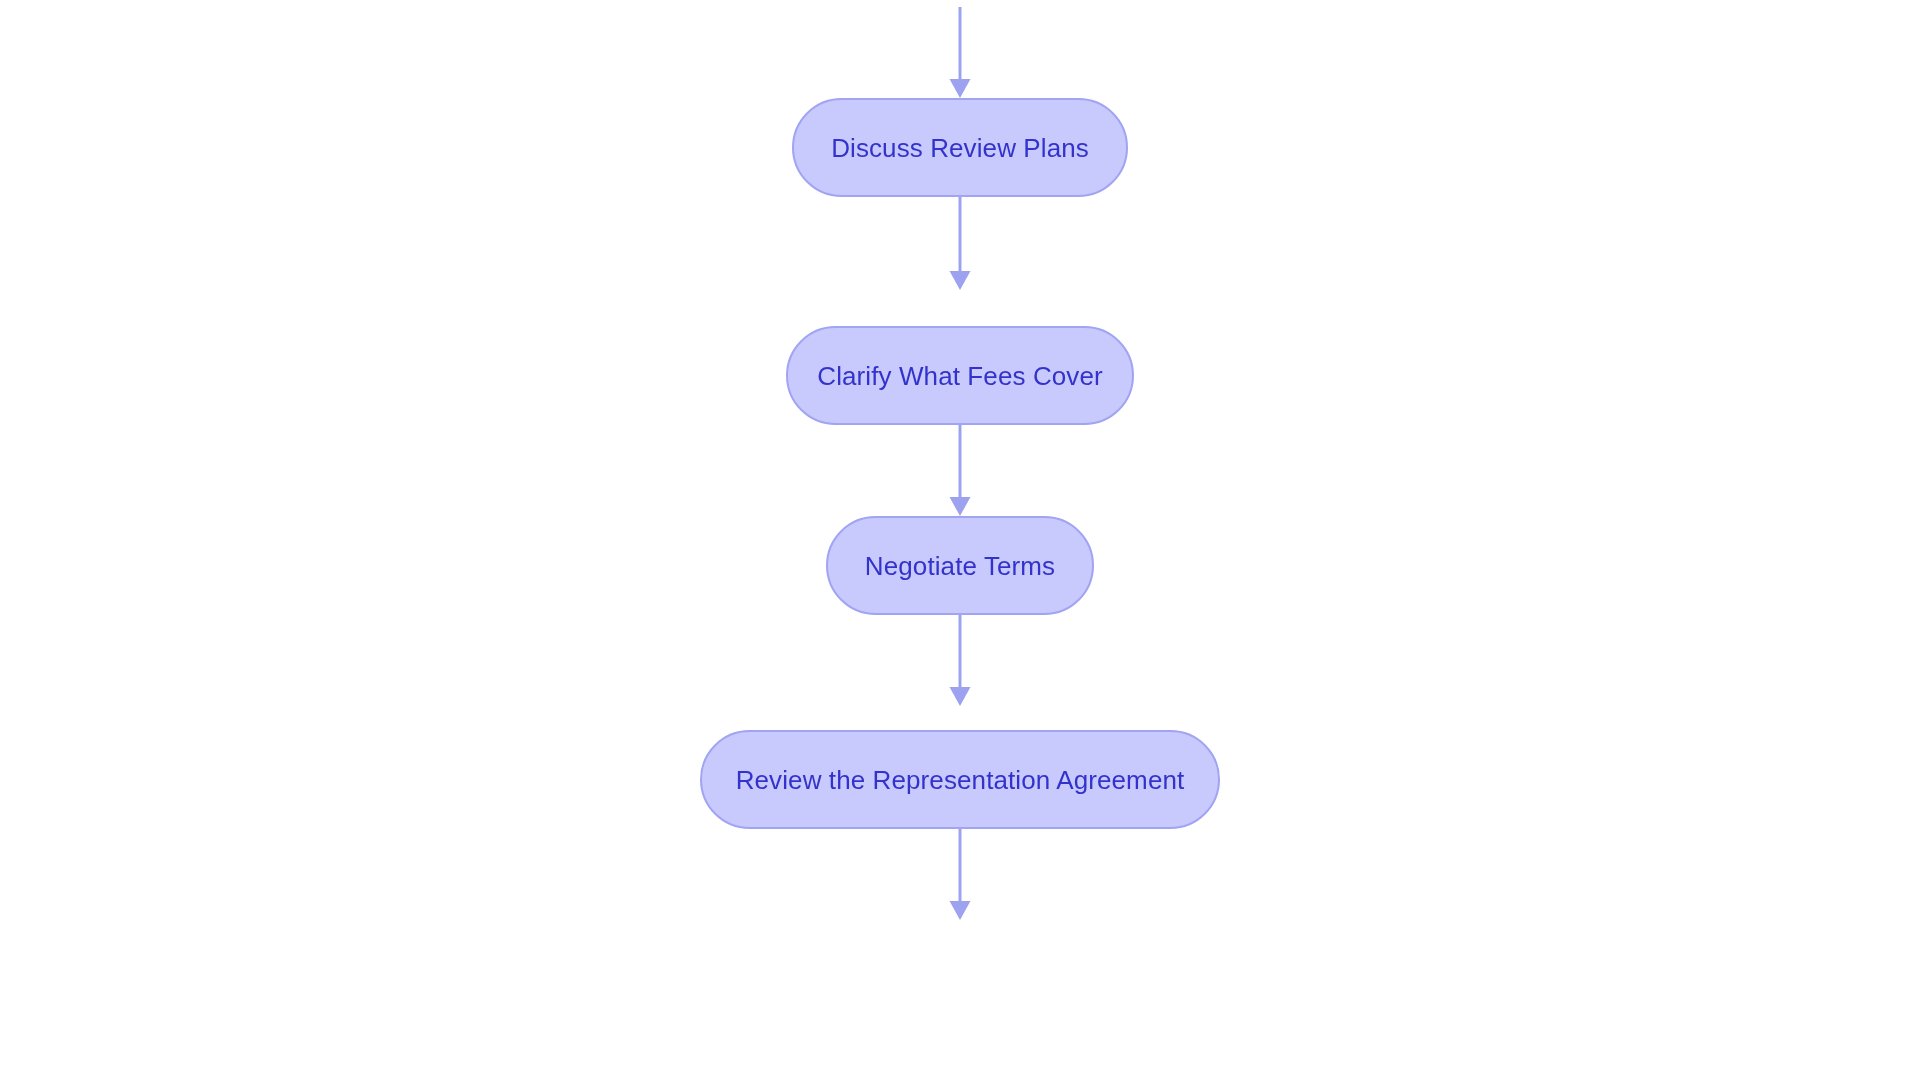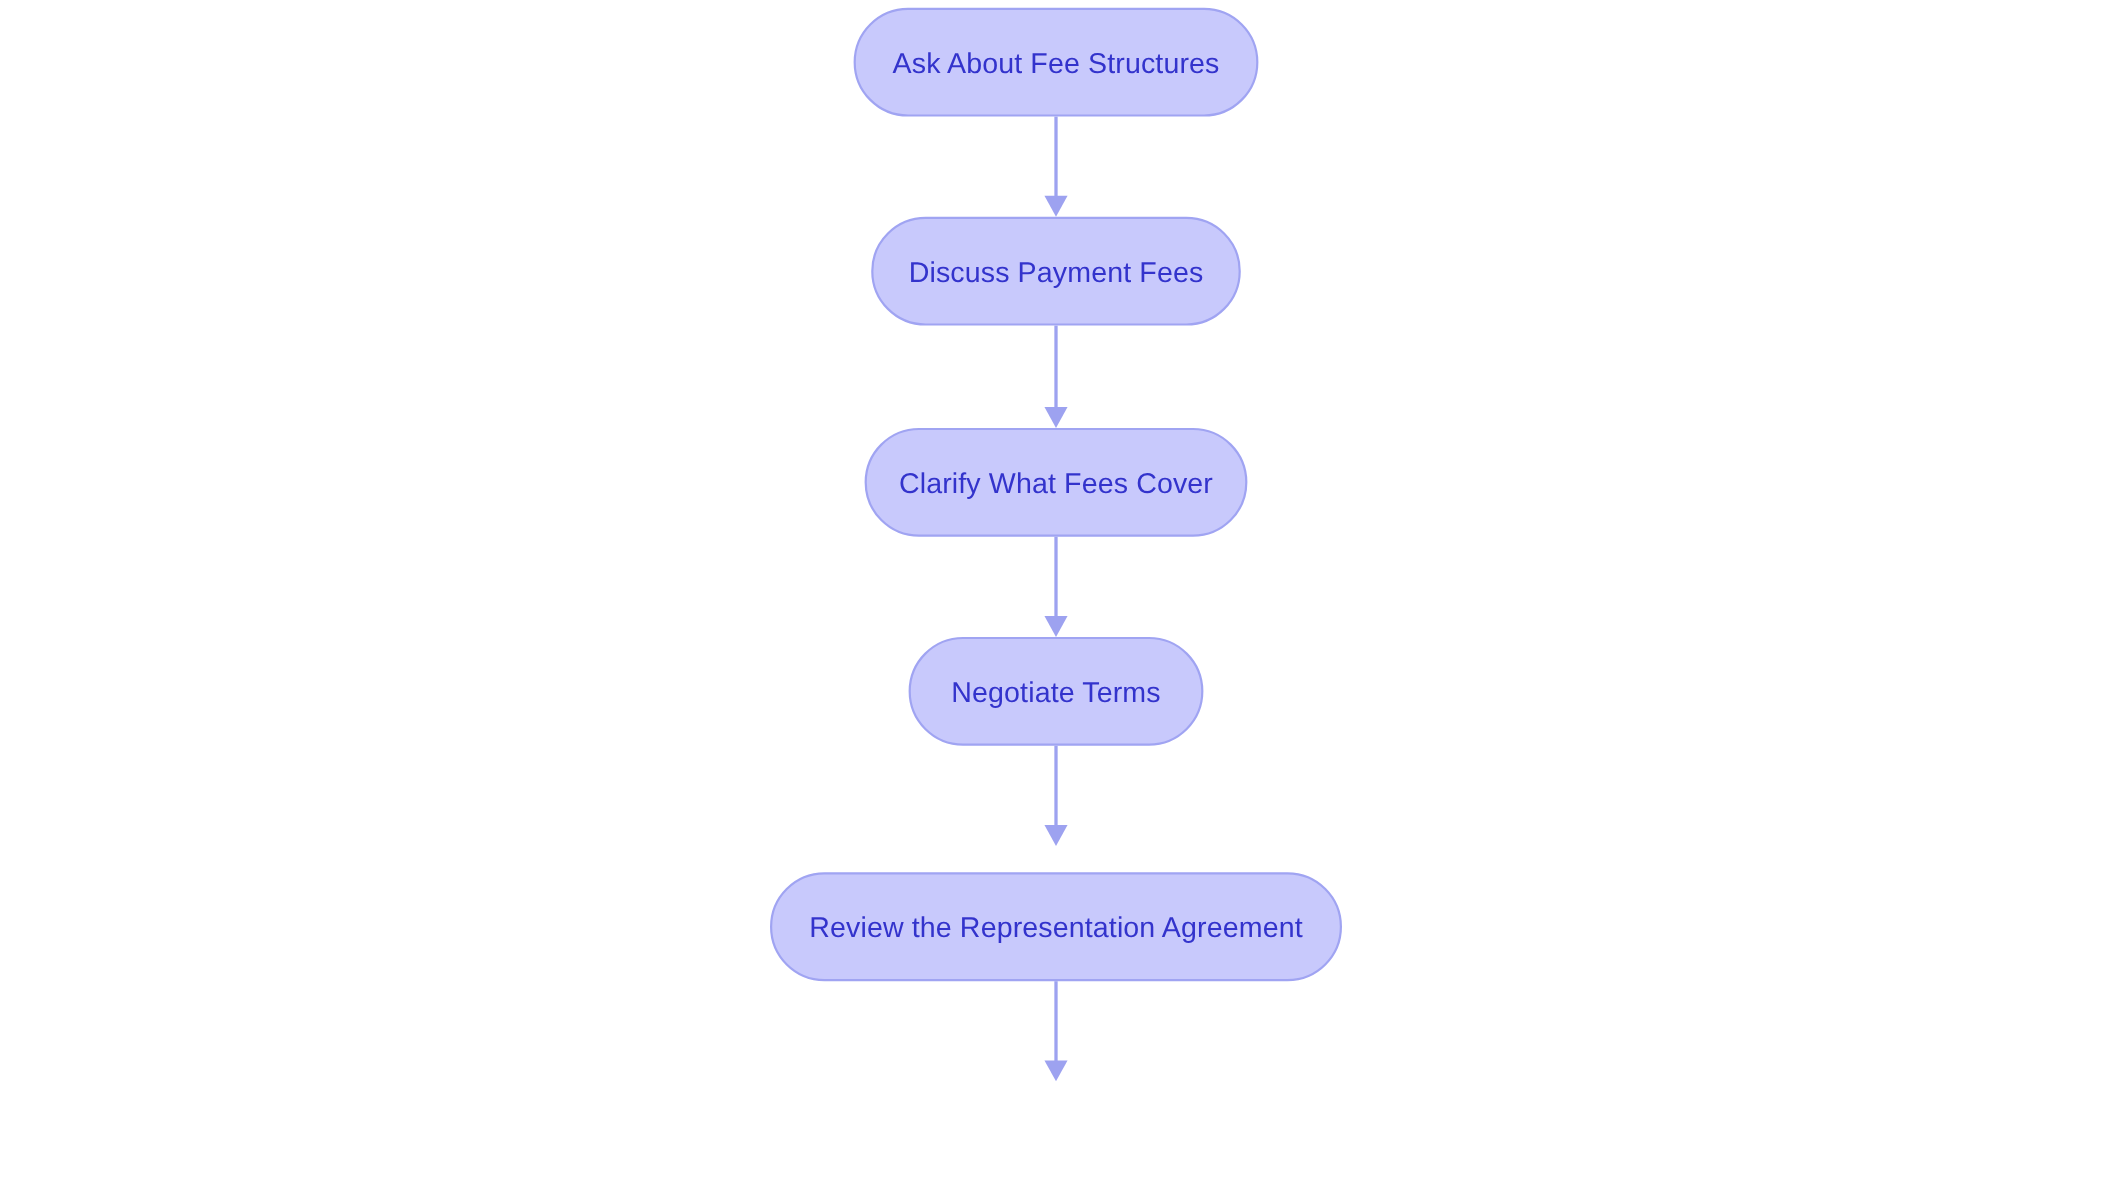--- a/index.html
+++ b/index.html
@@ -52,21 +52,21 @@
     line-height: 1;
     letter-spacing: 0.1px;
     color: #3333cc;
     white-space: nowrap;
     user-select: none;
   }
 
   
   .node.n0 { width: 368px; }
   .node.n1 { width: 336px; }
-  .node.n2 { width: 348px; }
+  .node.n2 { width: 348px; margin-top: 36px; }
   .node.n3 { width: 268px; }
   .node.n4 { width: 520px; margin-top: 24px; }
   .node.n5 { width: 278px; }
 
   .connector {
     position: relative;
     width: 26px;
     flex: none;
     display: block;
   }
@@ -86,33 +86,30 @@
   .spacer-top { height: 7px; flex: none; width: 1px; }
 </style>
 </head>
 <body>
 
 <div id="canvas">
   <div class="flow-column">
 
     <div class="spacer-top"></div>
 
-    <div class="node n0">
-      <span class="node-label">Ask About Fee Structures</span>
-    </div>
 
     <div class="connector c0">
       <svg viewBox="0 0 26 91" preserveAspectRatio="none">
         <line x1="13" y1="0" x2="13" y2="73" stroke="#9da2f0" stroke-width="3"></line>
         <polygon points="13,91 2.5,72 23.5,72" fill="#9da2f0"></polygon>
       </svg>
     </div>
 
     <div class="node n1">
-      <span class="node-label">Discuss Payment Fees</span>
+      <span class="node-label">Discuss Review Plans</span>
     </div>
 
     <div class="connector c1">
       <svg viewBox="0 0 26 93" preserveAspectRatio="none">
         <line x1="13" y1="0" x2="13" y2="75" stroke="#9da2f0" stroke-width="3"></line>
         <polygon points="13,93 2.5,74 23.5,74" fill="#9da2f0"></polygon>
       </svg>
     </div>
 
     <div class="node n2">

